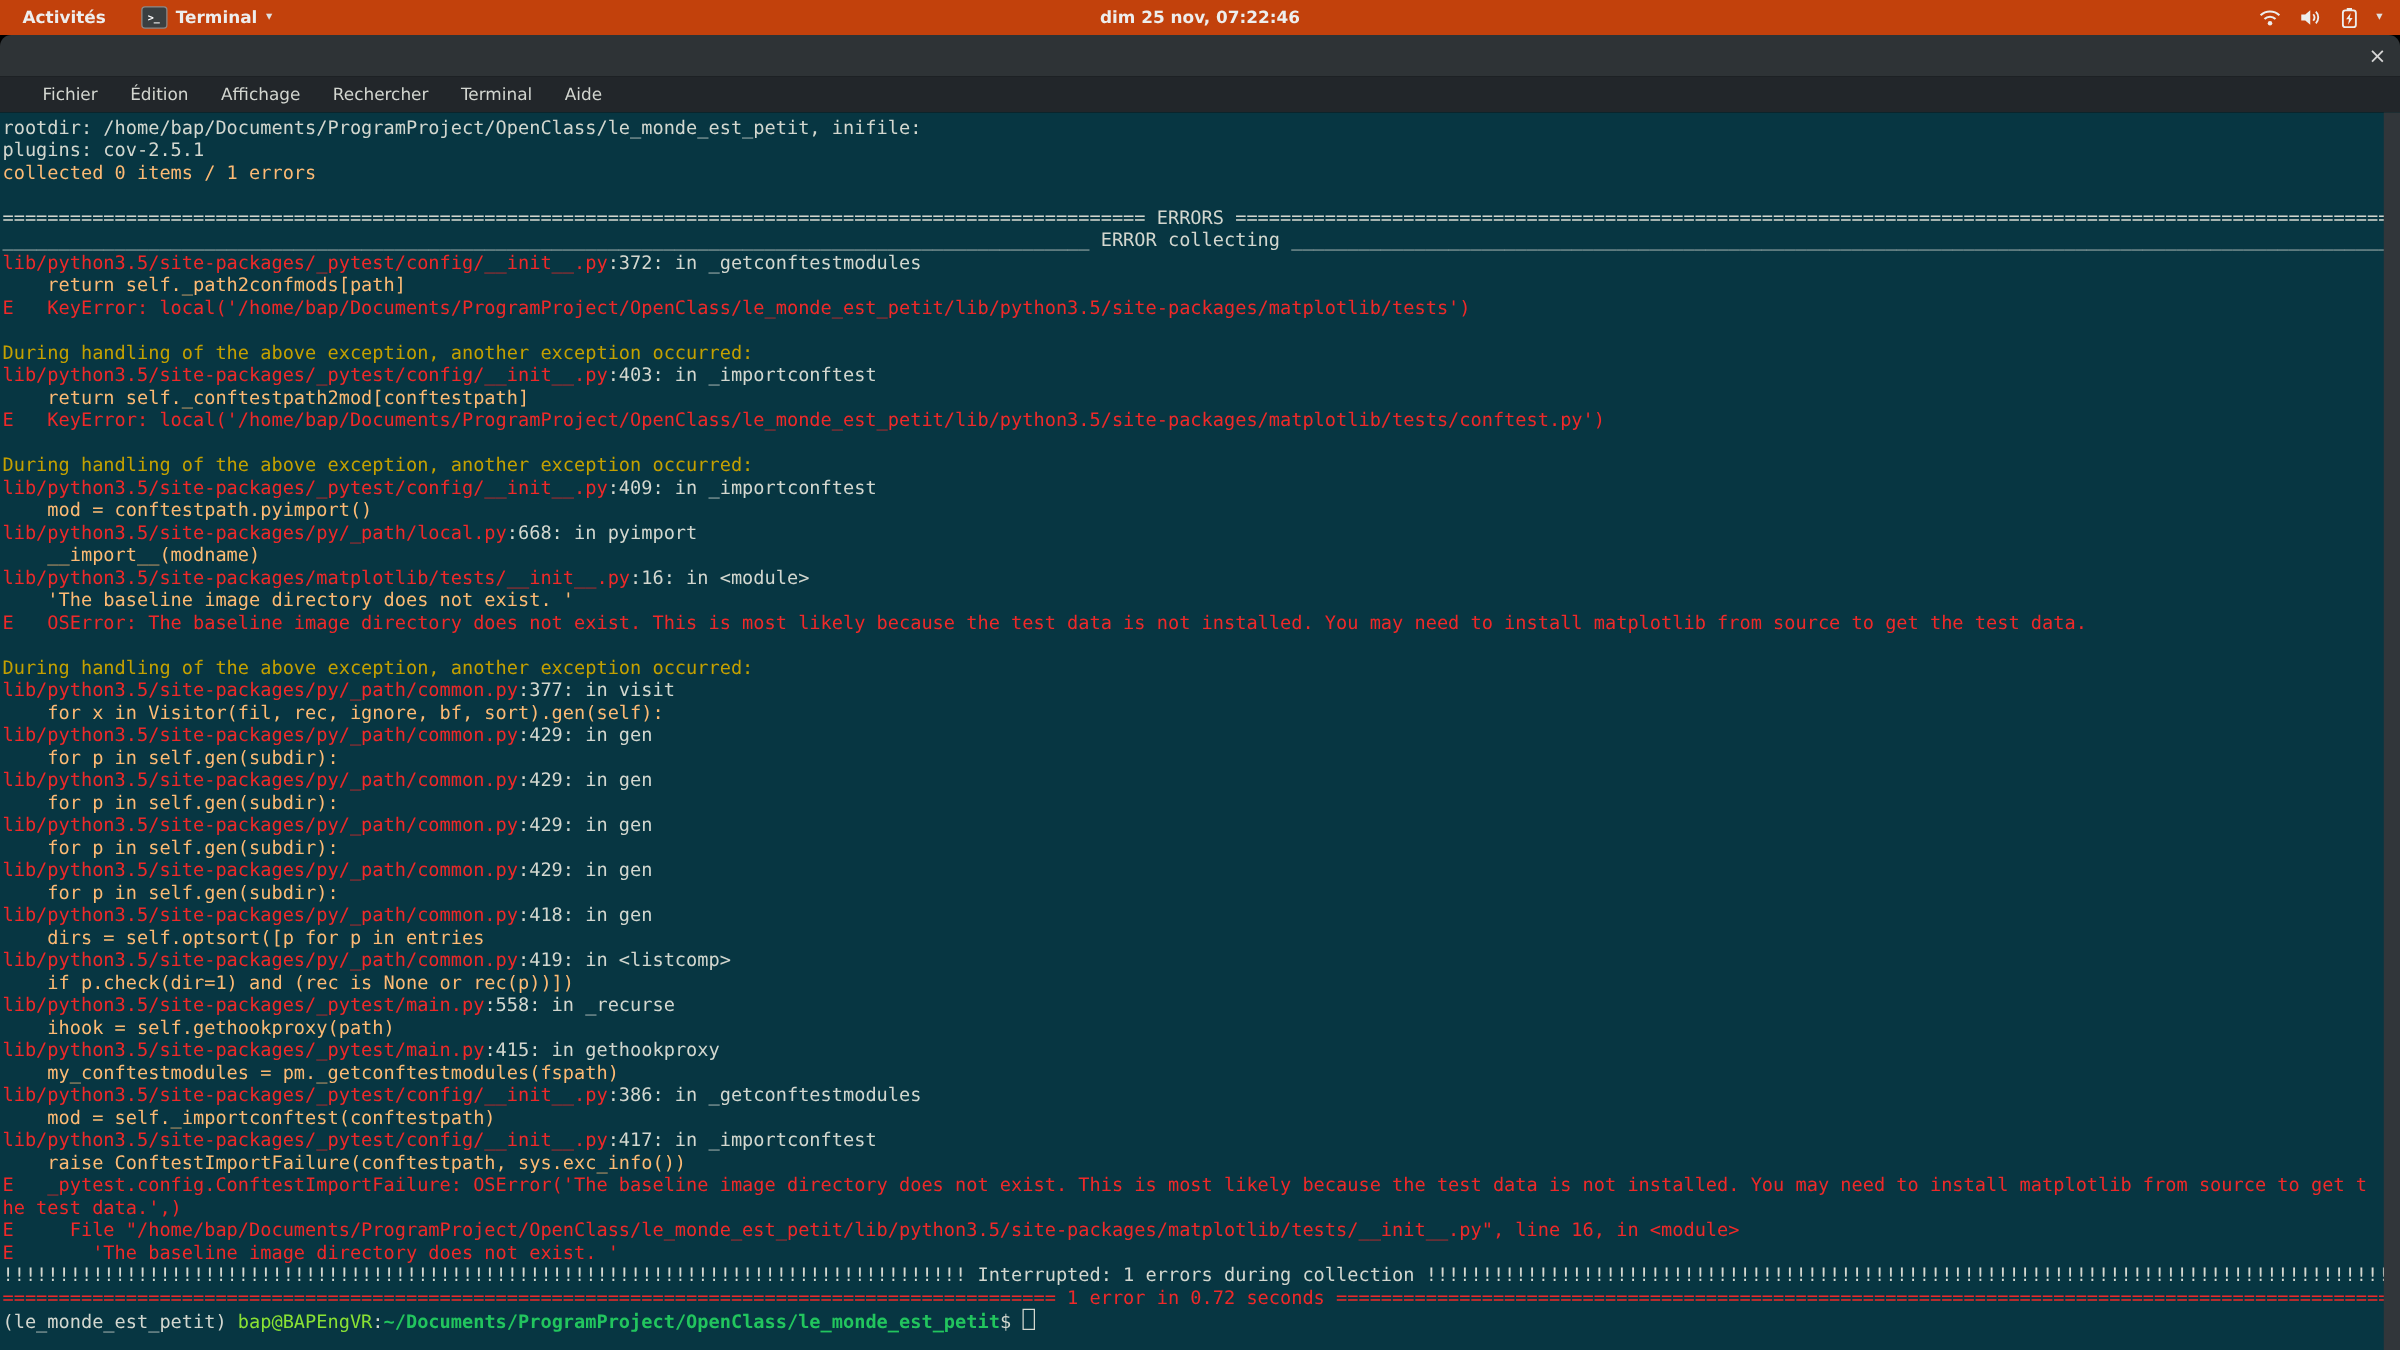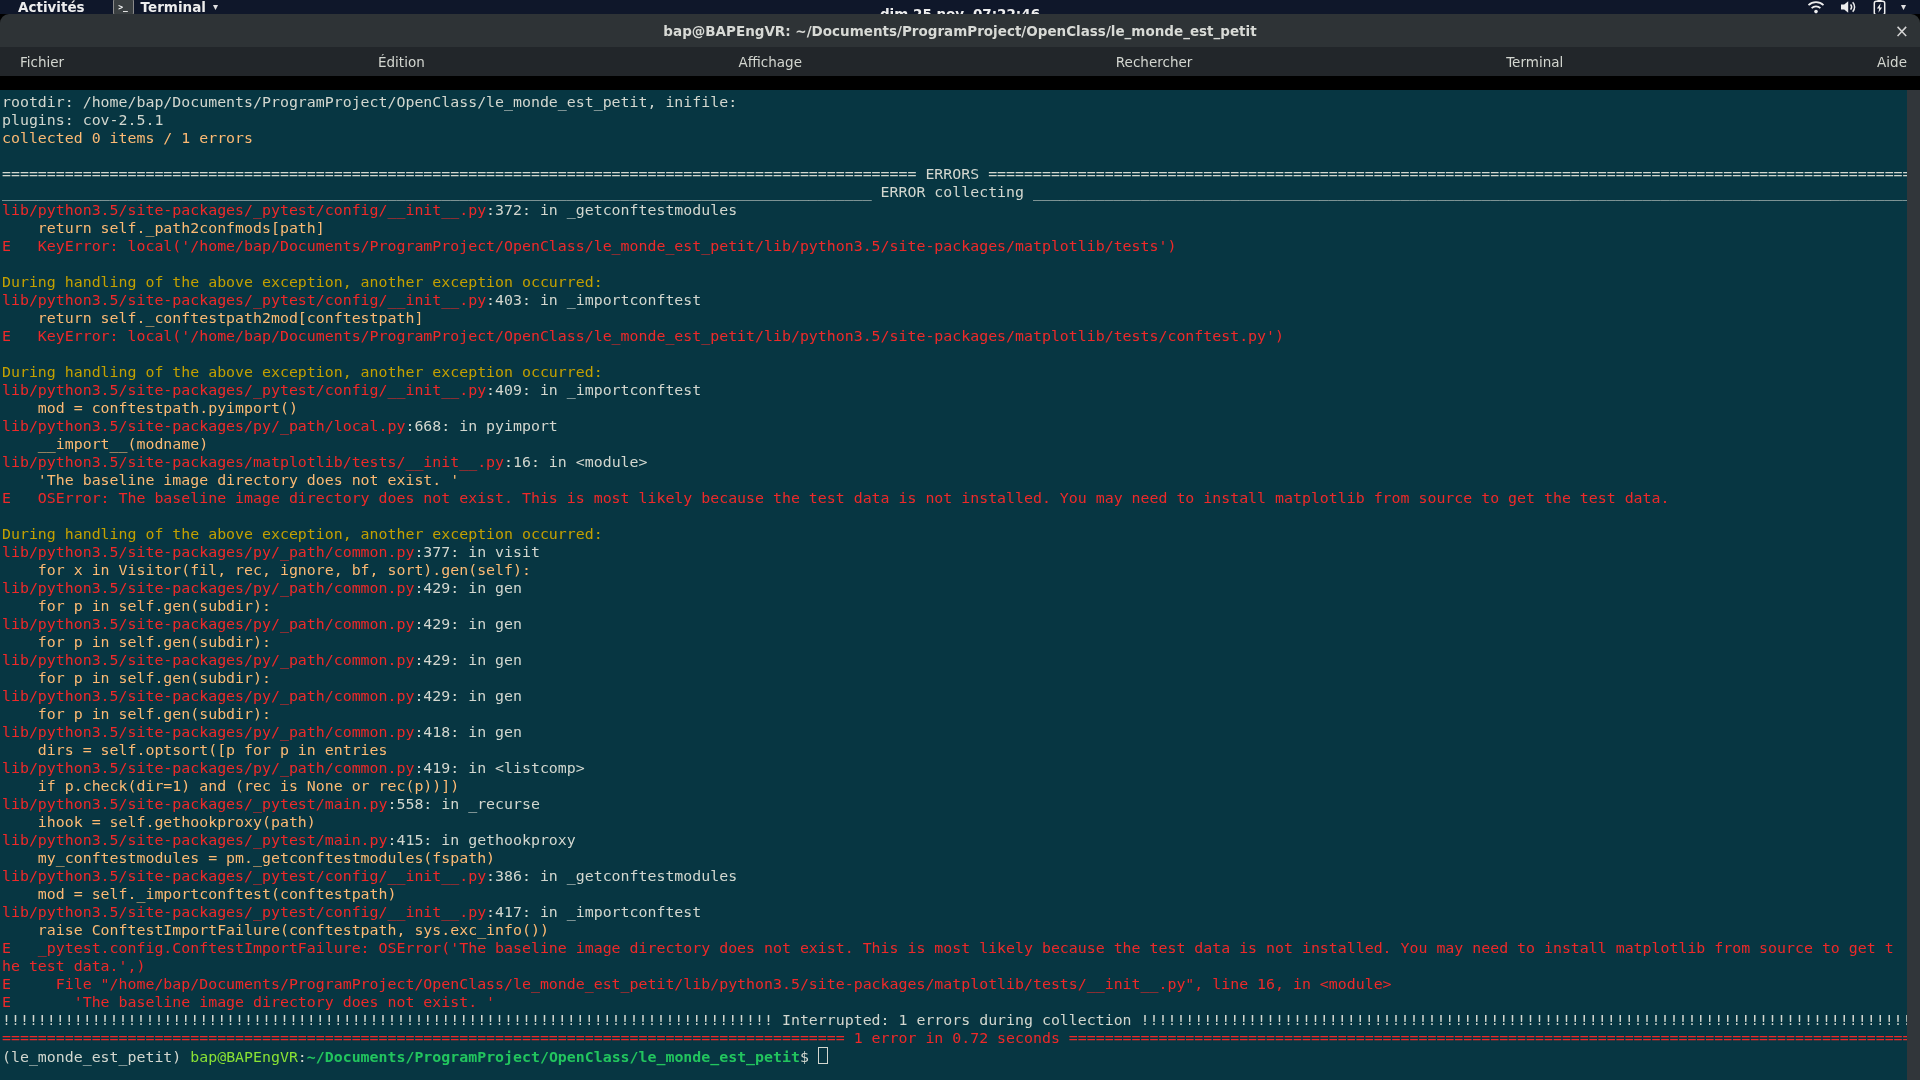--- a/index.html
+++ b/index.html
@@ -3,21 +3,21 @@
 <meta charset="utf-8">
 <style>
   html,body{margin:0;padding:0}
   body{
     width:1920px;height:1080px;overflow:hidden;background:#000;
     font-family:"DejaVu Sans","Liberation Sans",sans-serif;
     -webkit-font-smoothing:antialiased;
   }
   
   .topbar{
-    position:relative;height:14px;background:#0f172a;color:#ededed;
+    position:relative;height:28px;background:#c2410c;color:#ededed;
     display:flex;align-items:center;font-size:13.5px;font-weight:600;text-align:center;
   }
   .activities{padding:0 18px;cursor:default}
   .appmenu{display:flex;align-items:center;gap:7px;padding:0 10px}
   .app-icon{
     width:19px;height:16px;background:#3a3f41;border:1px solid #8a8a8a;border-radius:3px;
     color:#fff;font:bold 8px "DejaVu Sans Mono","Liberation Mono",monospace;
     display:flex;align-items:center;justify-content:center;letter-spacing:0;
   }
   .caret{font-size:10px;line-height:1;color:#e0e0e0}
@@ -29,21 +29,21 @@
     position:relative;height:33px;background:#2e3336;border-radius:9px 9px 0 0;
     display:flex;align-items:center;justify-content:center;
     color:#d8dad6;font-size:13.5px;font-weight:600;
   }
   .close-btn{
     position:absolute;right:11px;top:0;height:33px;display:flex;align-items:center;
     color:#d5d5d5;font-size:17px;font-weight:400;cursor:default;
   }
   .menubar{
     height:29px;background:#22262a;display:flex;align-items:center;
-    color:#d3d6d0;font-size:13.5px;font-weight:400;padding-left:7px;justify-content:space-between;
+    color:#d3d6d0;font-size:13.5px;font-weight:400;padding-left:21px;
   }
   .menu-item{padding:0 13px}
   
   .terminal{
     position:absolute;top:90px;left:0;right:0;bottom:0;
     background:#073642;padding:3px 0 0 2px;
     font-family:"DejaVu Sans Mono","Liberation Mono",monospace;
     font-size:14.9px;line-height:18px;white-space:pre;overflow:hidden;
   }
   .gutter{position:absolute;top:90px;right:0;width:13px;bottom:0;background:#31363a}
@@ -90,21 +90,20 @@
         <rect x="4.4" y="0.4" width="4.2" height="2.2" fill="#ededed"></rect>
         <rect x="1.3" y="2.3" width="10.4" height="13.4" rx="2" fill="none" stroke="#ededed" stroke-width="1.5"></rect>
         <polygon points="7.6,4.3 3.9,9.4 6.2,9.4 5.4,13.7 9.1,8.4 6.8,8.4" fill="#ededed"></polygon>
       </svg>
     </span>
     <span class="caret">▾</span>
   </div>
 </div>
 
 <div class="titlebar">
-  <div>bap@BAPEngVR: ~/Documents/ProgramProject/OpenClass/le_monde_est_petit</div>
   <div class="close-btn">×</div>
 </div>
 
 <div class="menubar" id="menubar">
     <span class="menu-item">Fichier</span>
     <span class="menu-item">Édition</span>
     <span class="menu-item">Affichage</span>
     <span class="menu-item">Rechercher</span>
     <span class="menu-item">Terminal</span>
     <span class="menu-item">Aide</span>

